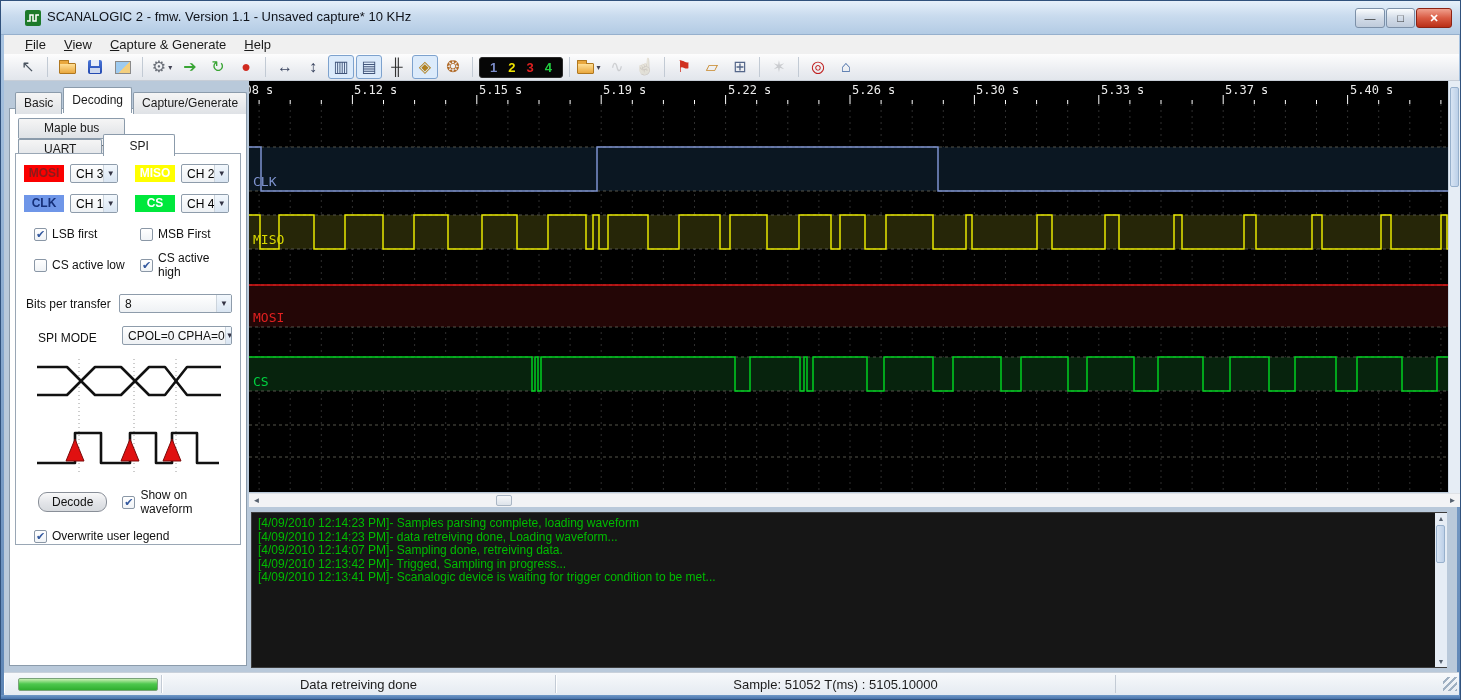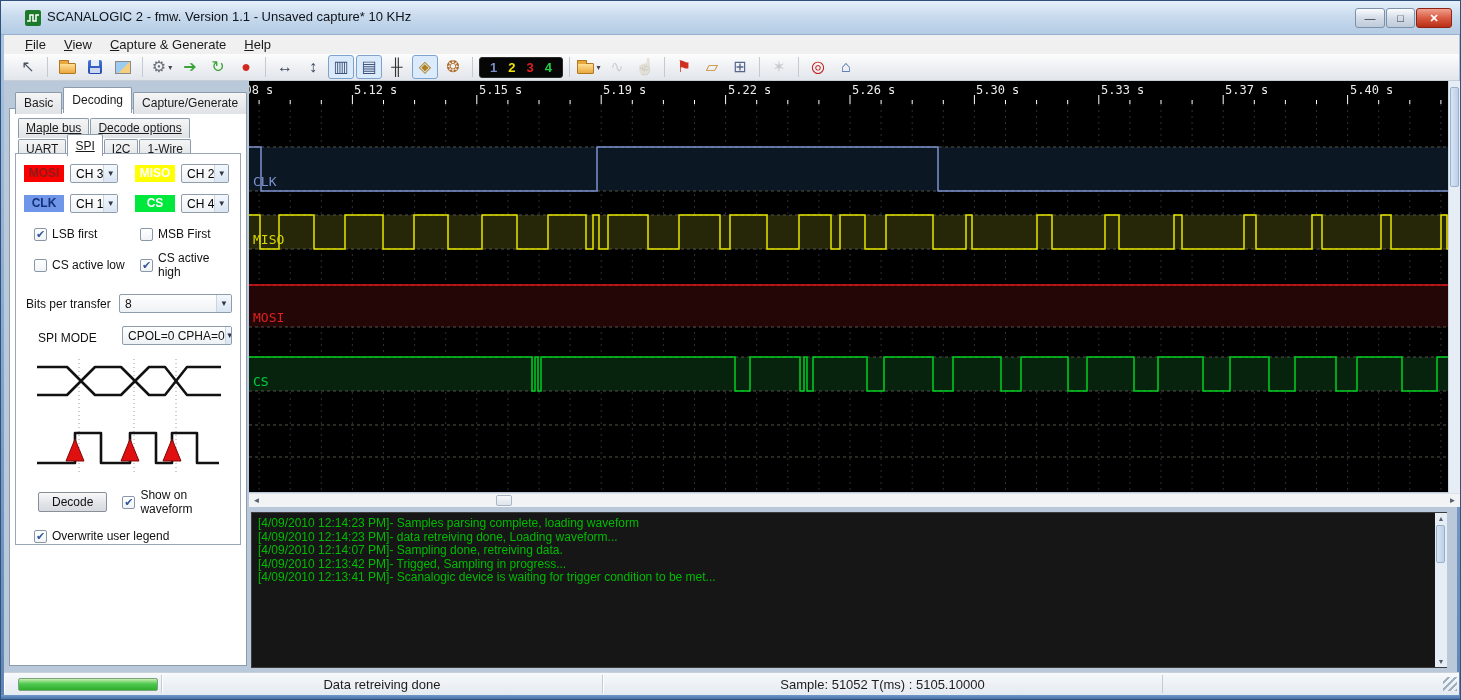--- a/index.html
+++ b/index.html
@@ -43,21 +43,21 @@
   .shape-image{width:16px;height:13px;border:1px solid #8a8a8a;background:linear-gradient(135deg,#9ecbf0 55%,#f3cf7e 55%);display:inline-block;}
   
   .main-tabs{position:absolute;left:14px;top:86px;height:22px;z-index:3;}
   .tab{display:inline-block;padding:3px 8px 4px;font-size:12px;color:#1a1a1a;
     background:linear-gradient(#f5f5f5,#dfe2e6);border:1px solid #8b9bab;border-bottom:none;
     border-radius:2px 2px 0 0;margin-right:1px;position:relative;top:3px;}
   .tab.active{background:#fff;top:0;padding-top:5px;padding-bottom:6px;z-index:4;}
   .panel-body{position:absolute;left:8px;top:107px;width:238px;height:558px;background:#ffffff;border:1px solid #8b9bab;}
   .dec-tabs1{position:absolute;left:8px;top:6px;}
   .dec-tabs2{position:absolute;left:8px;top:25px;}
-  .dec-tabs1 .tab,.dec-tabs2 .tab{font-size:12px;padding:2px 7px 3px;text-decoration:underline;}
+  .dec-tabs1 .tab,.dec-tabs2 .tab{font-size:12px;padding:2px 25px 3px;}
   .dec-tabs2 .tab.active{padding-top:4px;}
   .inner-page{position:absolute;left:5px;top:44px;width:226px;height:392px;border:1px solid #9aa7b5;background:#fff;padding:8px 6px 0 6px;}
   .sig-grid{display:grid;grid-template-columns:1fr 1fr;gap:11px 14px;margin:2px 2px 0;}
   .sig{display:flex;gap:6px;align-items:center;}
   .sig-label{width:40px;height:17px;text-align:center;font-size:12px;font-weight:bold;line-height:17px;}
   .combo{display:inline-flex;align-items:center;height:19px;border:1px solid #8e9cab;background:linear-gradient(#ffffff,#eef1f4);border-radius:2px;font-size:12px;padding-left:5px;overflow:hidden;}
   .combo-val{white-space:nowrap;}
   .combo-arr{width:15px;margin-left:auto;align-self:stretch;display:flex;align-items:center;justify-content:center;
     font-size:8px;color:#334;border-left:1px solid #ccd4dc;background:linear-gradient(#f3f8fd,#d9e5f2);}
   .sig-combo{width:48px;justify-content:center;}
@@ -65,21 +65,21 @@
   .chk{display:flex;align-items:center;gap:5px;font-size:12px;color:#111;}
   .chk-box{width:13px;height:13px;flex:none;border:1px solid #8a97a6;border-radius:2px;
     background:linear-gradient(#fff,#f0f3f6);font-size:11px;line-height:11px;text-align:center;color:#33589e;}
   .chk-box.on::before{content:"✔";}
   .bits-row,.mode-row{display:flex;align-items:center;font-size:12px;color:#111;margin:15px 2px 0 4px;}
   .bits-row .combo{width:113px;margin-left:auto;}
   .mode-row{margin-top:13px;margin-left:16px;align-items:flex-end;}
   .mode-row .combo{width:110px;margin-left:auto;}
   .diagram{display:block;margin:10px auto 0;}
   .decode-row{display:flex;align-items:center;gap:15px;margin:8px 0 0 16px;}
-  .btn{padding:2px 13px;font-size:12px;color:#111;border:1px solid #898f98;border-radius:2px;
+  .btn{padding:2px 13px;font-size:12px;color:#111;border:1px solid #898f98;border-radius:9px;
     background:linear-gradient(#f9f9f9,#e2e4e8 55%,#d7dade);}
   .legend-row{margin:13px 0 0 12px;}
   
   #ruler{position:absolute;left:248px;top:80px;width:1199px;height:23px;background:#000;overflow:hidden;}
   #plot{position:absolute;left:248px;top:103px;width:1199px;height:388px;background:#000;overflow:hidden;}
   .vsb{position:absolute;left:1447px;top:80px;width:12px;height:412px;background:#e6edf5;border-left:1px solid #c9d5e2;}
   .vsb-thumb{position:absolute;left:1px;top:6px;width:9px;height:100px;background:linear-gradient(90deg,#d8e4f3,#bcd0e8);border:1px solid #97b0cc;border-radius:2px;}
   .hsb{position:absolute;left:248px;top:492px;width:1211px;height:14px;background:#f2f3f5;border-top:1px solid #dfe2e6;}
   .hsb-arrow{position:absolute;top:2px;width:11px;height:10px;font-size:8px;color:#55606e;text-align:center;line-height:10px;}
   .hsb-thumb{position:absolute;left:247px;top:1px;width:16px;height:11px;background:linear-gradient(#f6f8fa,#dde3ea);border:1px solid #aab6c4;border-radius:2px;}
@@ -451,18 +451,18 @@
   <div class="log-vsb">
     <div class="arr" style="top:2px">▲</div>
     <div class="log-thumb"></div>
     <div class="arr" style="bottom:2px">▼</div>
   </div>
 
   <div id="statusbar">
     <div class="sb-seg" style="width:158px;justify-content:flex-start">
       <div class="pbar"></div>
     </div>
-    <div class="sb-seg" style="width:441px">Data retreiving done</div>
+    <div class="sb-seg" style="width:394px">Data retreiving done</div>
     <div class="sb-seg" style="width:560px">Sample:  51052   T(ms) : 5105.10000</div>
     <div class="grip"></div>
   </div>
 
 </div>
 
 </body></html>

